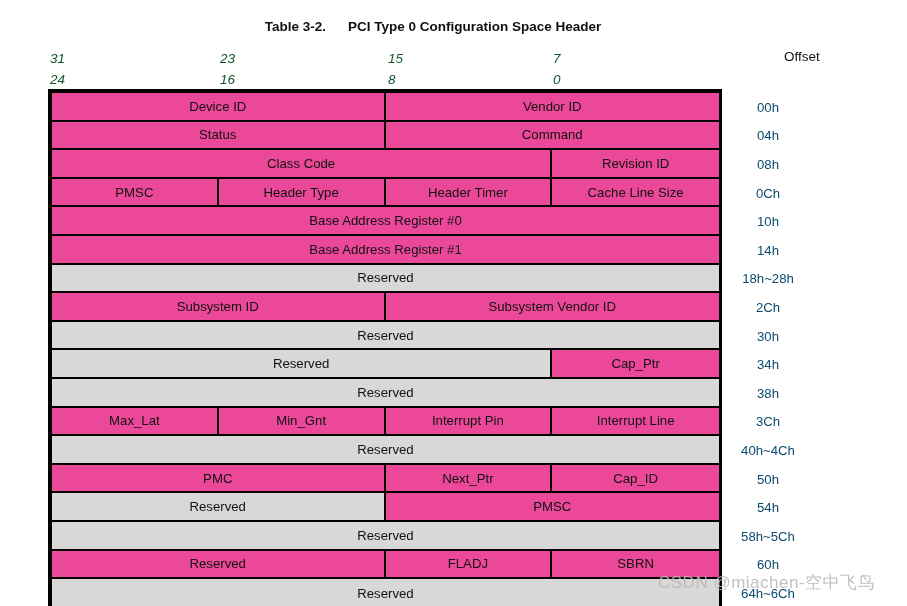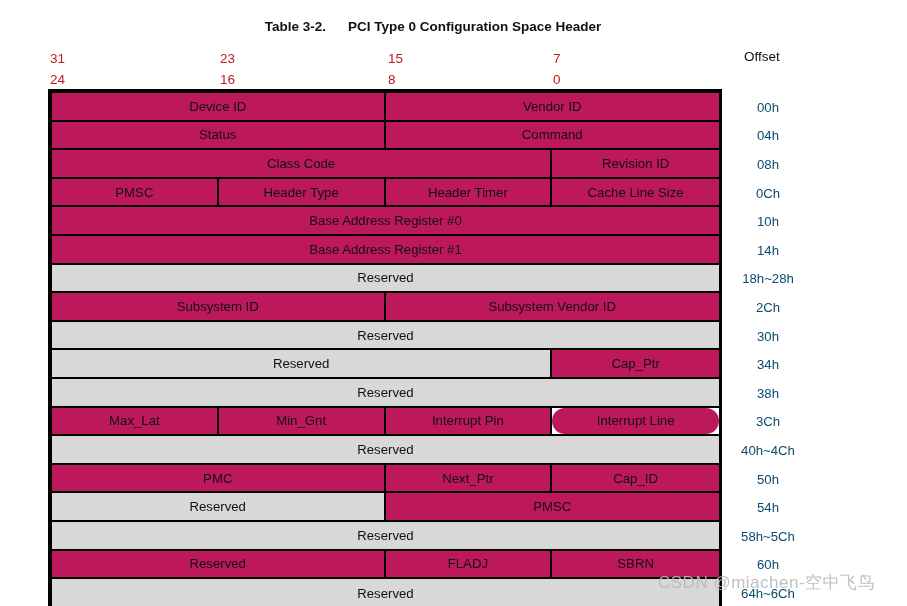--- a/index.html
+++ b/index.html
@@ -6,41 +6,42 @@
   body{
     width:907px;height:606px;overflow:hidden;position:relative;
     background:#ffffff;font-family:"Liberation Sans",sans-serif;color:#111;
   }
   .title{
     position:absolute;top:19px;left:0;width:866px;text-align:center;
     font-size:13.5px;font-weight:bold;color:#111;
   }
   .title .tlabel{margin-right:22px;}
   .bit-pair{
-    position:absolute;top:48px;font-size:13.5px;line-height:21px;color:#b91c1c;
+    position:absolute;top:48px;font-size:13.5px;line-height:21px;color:#14532d;
     white-space:pre;
+    font-style:italic;
   }
   .offset-head{
-    position:absolute;top:49px;left:744px;font-size:13.5px;color:#111;
+    position:absolute;top:49px;left:784px;font-size:13.5px;color:#111;
   }
   .grid{
     position:absolute;left:48px;top:89px;width:674px;box-sizing:border-box;
     border:3px solid #000;border-left-width:4px;border-top-width:4px;border-bottom:none;
     background:#fff;
   }
   .row{
     display:flex;height:28.6px;box-sizing:border-box;
     border-bottom:2.5px solid #000;
   }
   .row:last-child{border-bottom:none;}
   .cell{
     box-sizing:border-box;border-right:2.5px solid #000;
     display:flex;align-items:center;justify-content:center;
     font-size:13.2px;color:#111;overflow:hidden;white-space:nowrap;
-    background:#be185d;
+    background:#ec4899;
   }
   .cell:last-child{border-right:none;}
   .offset-col{
     position:absolute;left:718px;top:93px;width:100px;
   }
   .offset-item{
     height:28.6px;display:flex;align-items:center;justify-content:center;
     font-size:13.2px;color:#0c4a6e;white-space:nowrap;
   }
   .watermark{
@@ -102,21 +103,21 @@
       <div class="cell" style="flex: 0 0 75%; background: rgb(216, 216, 216);">Reserved</div>
       <div class="cell" style="flex: 0 0 25%;">Cap_Ptr</div>
     </div>
     <div class="row">
       <div class="cell" style="flex: 0 0 100%; background: rgb(216, 216, 216);">Reserved</div>
     </div>
     <div class="row">
       <div class="cell" style="flex: 0 0 25%;">Max_Lat</div>
       <div class="cell" style="flex: 0 0 25%;">Min_Gnt</div>
       <div class="cell" style="flex: 0 0 25%;">Interrupt Pin</div>
-      <div class="cell" style="flex: 0 0 25%; border-radius: 13px;">Interrupt Line</div>
+      <div class="cell" style="flex: 0 0 25%;">Interrupt Line</div>
     </div>
     <div class="row">
       <div class="cell" style="flex: 0 0 100%; background: rgb(216, 216, 216);">Reserved</div>
     </div>
     <div class="row">
       <div class="cell" style="flex: 0 0 50%;">PMC</div>
       <div class="cell" style="flex: 0 0 25%;">Next_Ptr</div>
       <div class="cell" style="flex: 0 0 25%;">Cap_ID</div>
     </div>
     <div class="row">

